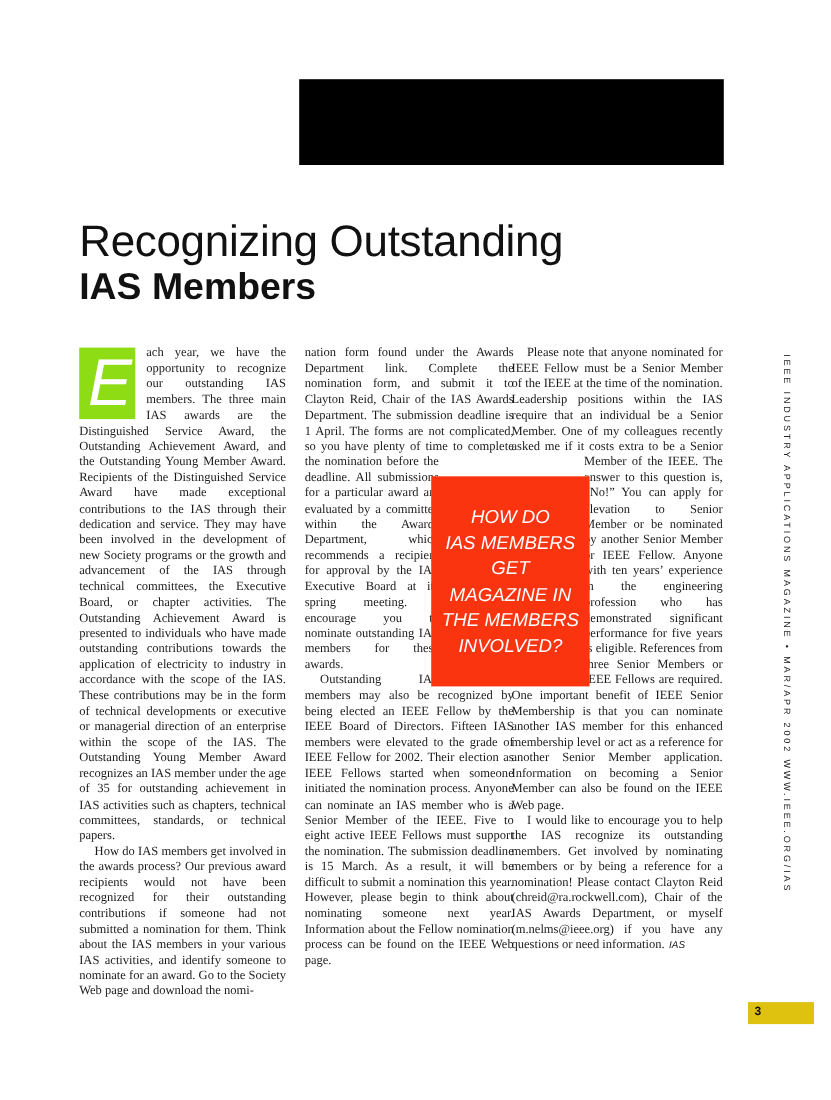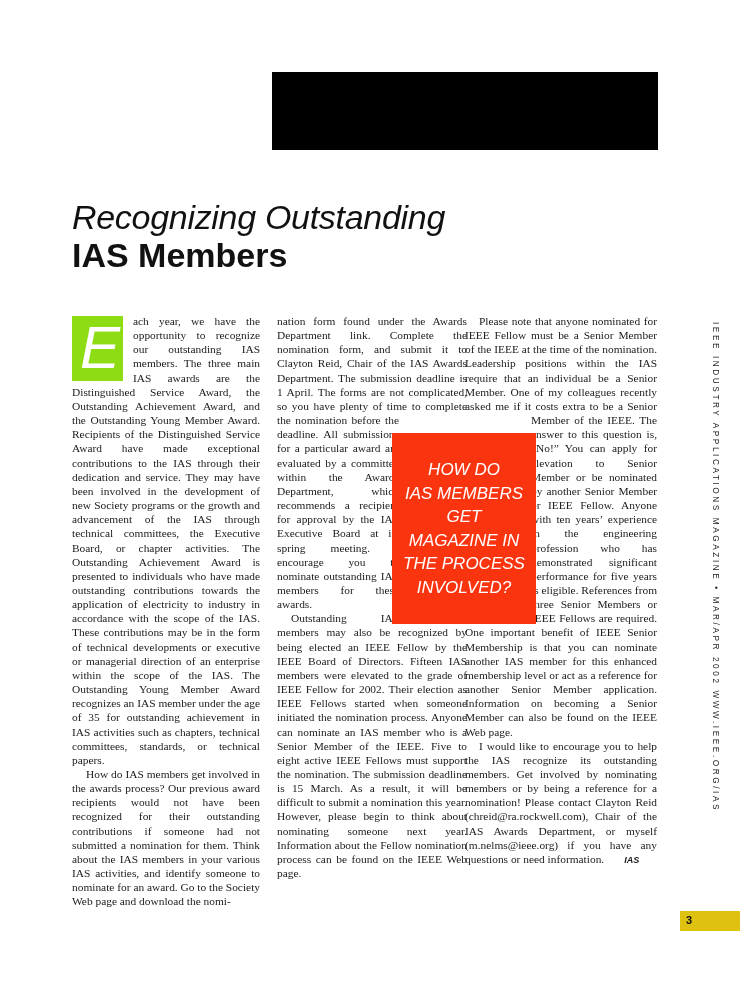--- a/index.html
+++ b/index.html
@@ -1,33 +1,33 @@
 <!DOCTYPE html>
 <html><head>
 <meta charset="utf-8">
 <style>
   html, body { margin:0; padding:0; background:#fff; }
   body { width:755px; height:1000px; position:relative; overflow:hidden; font-family:"Liberation Serif", serif; color:#1a1a1a; }
   .blackbox { position:absolute; left:272px; top:72px; width:386px; height:78px; background:#000; }
   .title { position:absolute; left:72px; top:200px; font-family:"Liberation Sans", sans-serif; line-height:1; }
-  .title .t1 { font-size:34px; font-style:italic; font-weight:normal; color:#111; letter-spacing:-0.3px; display:block; }
+  .title .t1 { font-size:40px; font-weight:normal; color:#111; letter-spacing:-0.3px; display:block; }
   .title .t2 { font-size:34px; font-weight:bold; color:#111; display:block; margin-top:4px; }
   .col { position:absolute; top:314px; font-size:11.4px; line-height:14.15px; text-align:justify; hyphens:manual; }
   .col p { margin:0; }
   .col p.ind { text-indent:14px; }
   .c1 { left:72px; width:188px; }
   .c2 { left:277px; width:190px;font-family:Liberation Serif, serif; }
   .c3 { left:465px; width:192px; }
   .dropcap { float:left; width:51px; height:65px; background:#8ddc14; margin:2px 10px 0 0; position:relative; }
   .dropcap span { position:absolute; left:8px; top:1px; font-family:"Liberation Sans", sans-serif; font-style:italic; font-size:60px; line-height:62px; color:#fff; }
   .callout-space-l { float:right; width:68px; height:192px; }
   .callout-space-r { float:left; width:66px; height:190px; }
   .callout { position:absolute; left:392px; top:433px; width:144px; height:191px; background:#fb3410; display:flex; flex-direction:column; justify-content:center; align-items:center; }
   .callout div { font-family:"Liberation Sans", sans-serif; font-style:italic; color:#fff; font-size:17px; line-height:23.5px; text-align:center; }
-  .endmark { font-family:"Liberation Sans", sans-serif; font-weight:bold; font-style:italic; font-size:9px; margin-left:20px; }
+  .endmark { font-family:"Liberation Sans", sans-serif; font-weight:normal; font-style:italic; font-size:9px; margin-left:4px; }
   .sidebar { position:absolute; left:708px; top:322px; width:12px; height:574px; }
   .sidebar .vt { position:absolute; left:0; top:0; transform-origin:0 0; transform:translate(12px,0) rotate(90deg); white-space:nowrap; font-family:"Liberation Sans", sans-serif; font-size:8.2px; letter-spacing:2.6px; color:#222; width:574px; }
   .pagetab { position:absolute; left:680px; top:911px; width:60px; height:20px; background:#dfc10f; }
   .pagetab span { position:absolute; left:6px; top:3px; font-family:"Liberation Sans", sans-serif; font-weight:bold; font-size:11px; color:#111; }
 </style>
 </head>
 <body>
 
 <div class="blackbox"></div>
 
@@ -56,21 +56,21 @@
   <div class="callout-space-r"></div>
   <p class="ind" style="margin-top:-113px">Please note that anyone nominated for IEEE Fellow must be a Senior Member of the IEEE at the time of the nomination. Leadership positions within the IAS require that an individual be a Senior Member. One of my colleagues recently asked me if it costs extra to be a Senior Member of the IEEE. The answer to this question is, “No!” You can apply for elevation to Senior Member or be nominated by another Senior Member or IEEE Fellow. Anyone with ten years’ experience in the engineering profession who has demonstrated significant performance for five years is eligible. References from three Senior Members or IEEE Fellows are required. One important benefit of IEEE Senior Membership is that you can nominate another IAS member for this enhanced membership level or act as a reference for another Senior Member application. Information on becoming a Senior Member can also be found on the IEEE Web page.</p>
   <p class="ind"><span>I would like to encourage you to help the IAS recognize its outstanding members. Get involved by nominating members or by being a reference for a nomination! Please contact Clayton Reid (chreid@ra.rockwell.com), Chair of the IAS Awards Department, or myself (m.nelms@ieee.org) if you have any questions or need information.</span><span class="endmark">IAS</span></p>
 </div>
 
 <div class="callout">
   <div>HOW DO</div>
   <div>IAS MEMBERS</div>
   <div>GET</div>
   <div>MAGAZINE IN</div>
-  <div>THE PROCESS</div>
+  <div>THE MEMBERS</div>
   <div>INVOLVED?</div>
 </div>
 
 <div class="sidebar">
   <div class="vt">IEEE INDUSTRY APPLICATIONS MAGAZINE • MAR/APR 2002      WWW.IEEE.ORG/IAS</div>
 </div>
 
 <div class="pagetab">
   <span>3</span>
 </div>

